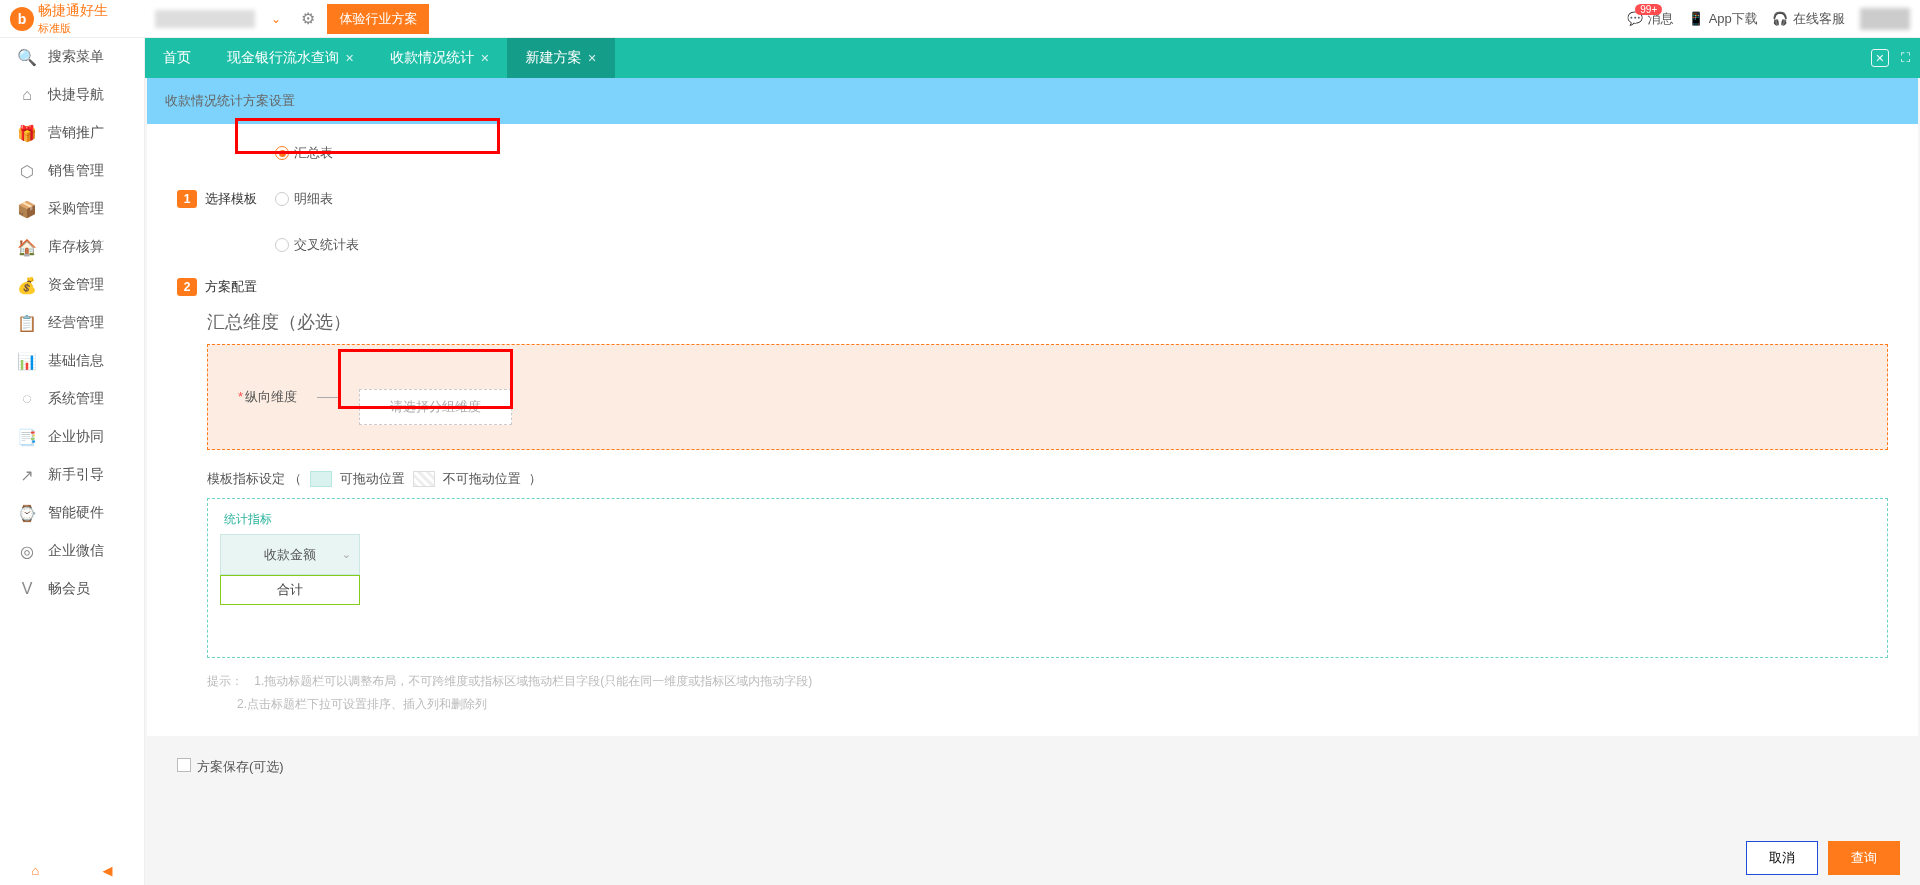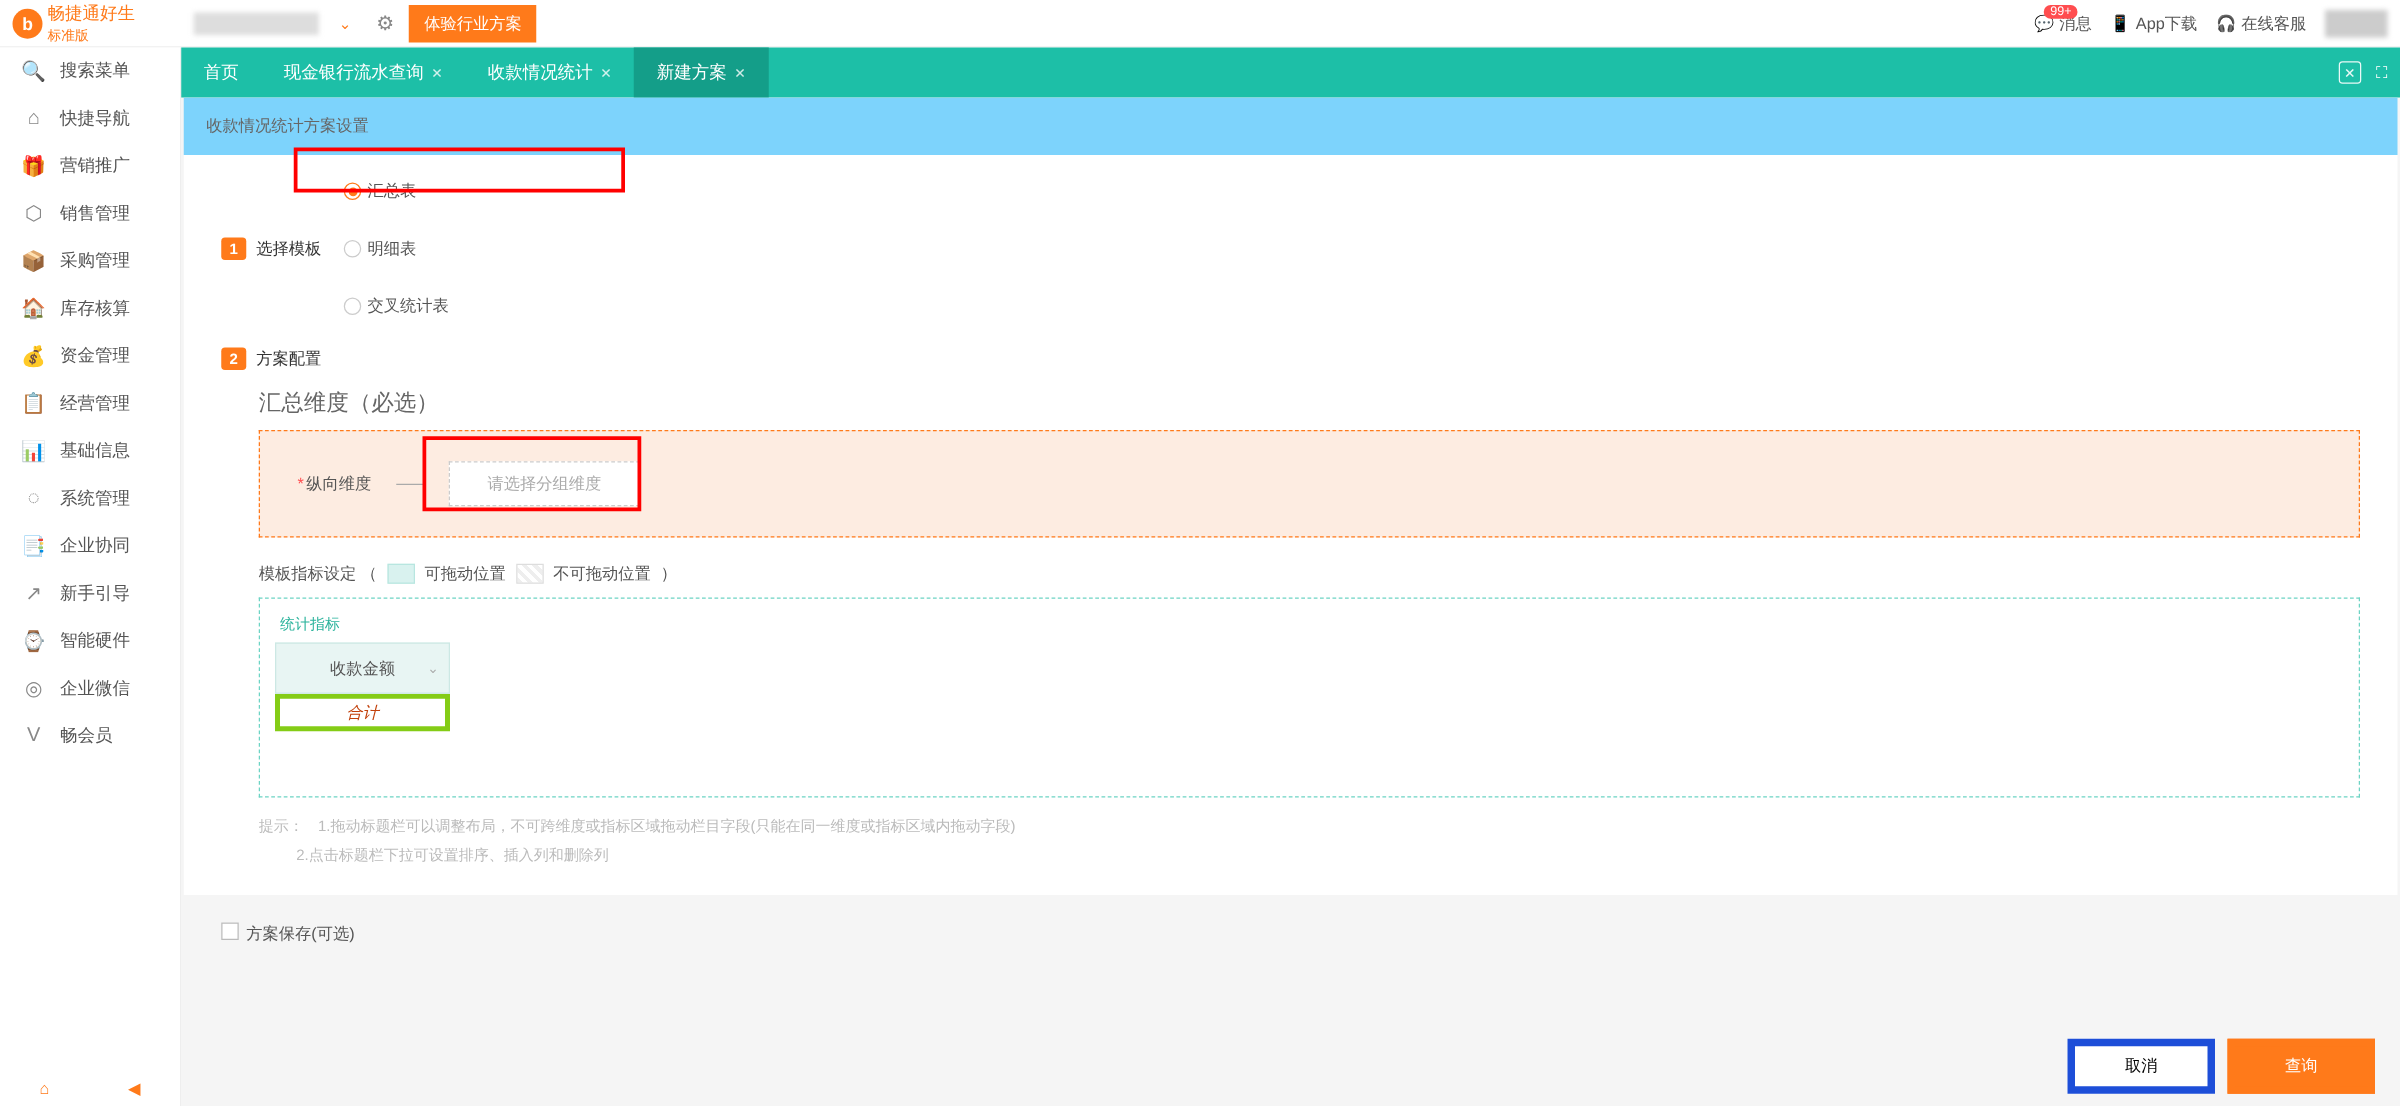--- a/index.html
+++ b/index.html
@@ -55,42 +55,42 @@
 .radio-dot.selected { border-color: #ff7a1a; }
 .radio-dot.selected::after { content: ''; width: 7px; height: 7px; background: #ff7a1a; border-radius: 50%; }
 
 .highlight-red { position: absolute; border: 3px solid #ff0000; pointer-events: none; }
 
 .section-sub { font-size: 18px; color: #666; margin: 8px 0 10px 30px; }
 .dimension-box { border: 1px dashed #ff7a1a; background: #fdece1; padding: 24px 30px; margin-left: 30px; display: flex; align-items: center; gap: 20px; }
 .req-star { color: #ff4d4f; margin-right: 2px; }
 .dim-label { font-size: 13px; color: #555; }
 .dim-connector { width: 22px; height: 1px; background: #aaa; }
-.dim-dropzone { border: 1px dashed #ccc; background: #fff; padding: 8px 30px; color: #aaa; font-size: 13px; }
+.dim-dropzone { border: 1px dashed #ccc; background: #fff; padding: 8px 30px; color: #aaa; font-size: 13px; margin-top: 20px; }
 
 .legend-row { display: flex; align-items: center; gap: 8px; font-size: 13px; color: #555; margin: 20px 0 10px 30px; }
 .legend-swatch { width: 22px; height: 16px; display: inline-block; }
 .sw-drag { background: #d9f2ef; border: 1px solid #b8e6e0; }
 .sw-nodrag { background: repeating-linear-gradient(45deg, #eee, #eee 3px, #fff 3px, #fff 6px); border: 1px solid #ddd; }
 
 .indicator-zone { border: 1px dashed #6cd4c4; margin-left: 30px; padding: 12px; min-height: 160px; }
 .indicator-header { color: #2bb39c; font-size: 12px; margin-bottom: 6px; padding-left: 4px; }
 .indicator-cell { border: 1px solid #cce8e4; background: #e8f5f3; width: 140px; height: 41px; display: flex; align-items: center; justify-content: center; font-size: 13px; color: #555; position: relative; cursor: pointer; }
 .indicator-cell .chev { position: absolute; right: 8px; color: #aaa; font-size: 11px; }
-.total-cell { border: 4px solid #84cc16; background: #fff; width: 140px; height: 30px; display: flex; align-items: center; justify-content: center; font-size: 13px; color: #c2410c; font-style: italic; }
+.total-cell { border: 1px solid #84cc16; background: #fff; width: 140px; height: 30px; display: flex; align-items: center; justify-content: center; font-size: 13px; color: #404040; }
 
 .tips { font-size: 12px; color: #bbb; margin: 12px 0 0 30px; line-height: 1.9; }
 .tips-label { color: #bbb; margin-right: 8px; }
 
 .save-row { padding: 14px 30px; display: flex; align-items: flex-start; gap: 6px; font-size: 13px; color: #555; }
 .checkbox { width: 14px; height: 14px; border: 1px solid #bbb; background: #fff; }
 
 
 .footer-bar { position: fixed; bottom: 0; right: 0; padding: 10px 20px; display: flex; gap: 10px; }
-.btn { padding: 7px 40px; font-size: 13px; border: 6px solid #1d4ed8; background: #fff; cursor: pointer; }
+.btn { padding: 7px 22px; font-size: 13px; border: 1px solid #1d4ed8; background: #fff; cursor: pointer; }
 .btn.primary { background: #ff7a1a; color: #fff; border-color: #ff7a1a; }
 </style>
 </head>
 <body>
 
 <div class="topbar">
   <div class="logo-area">
     <div class="logo-circle">b</div>
     <div>
       <span class="logo-text">畅捷通好生</span><br>

